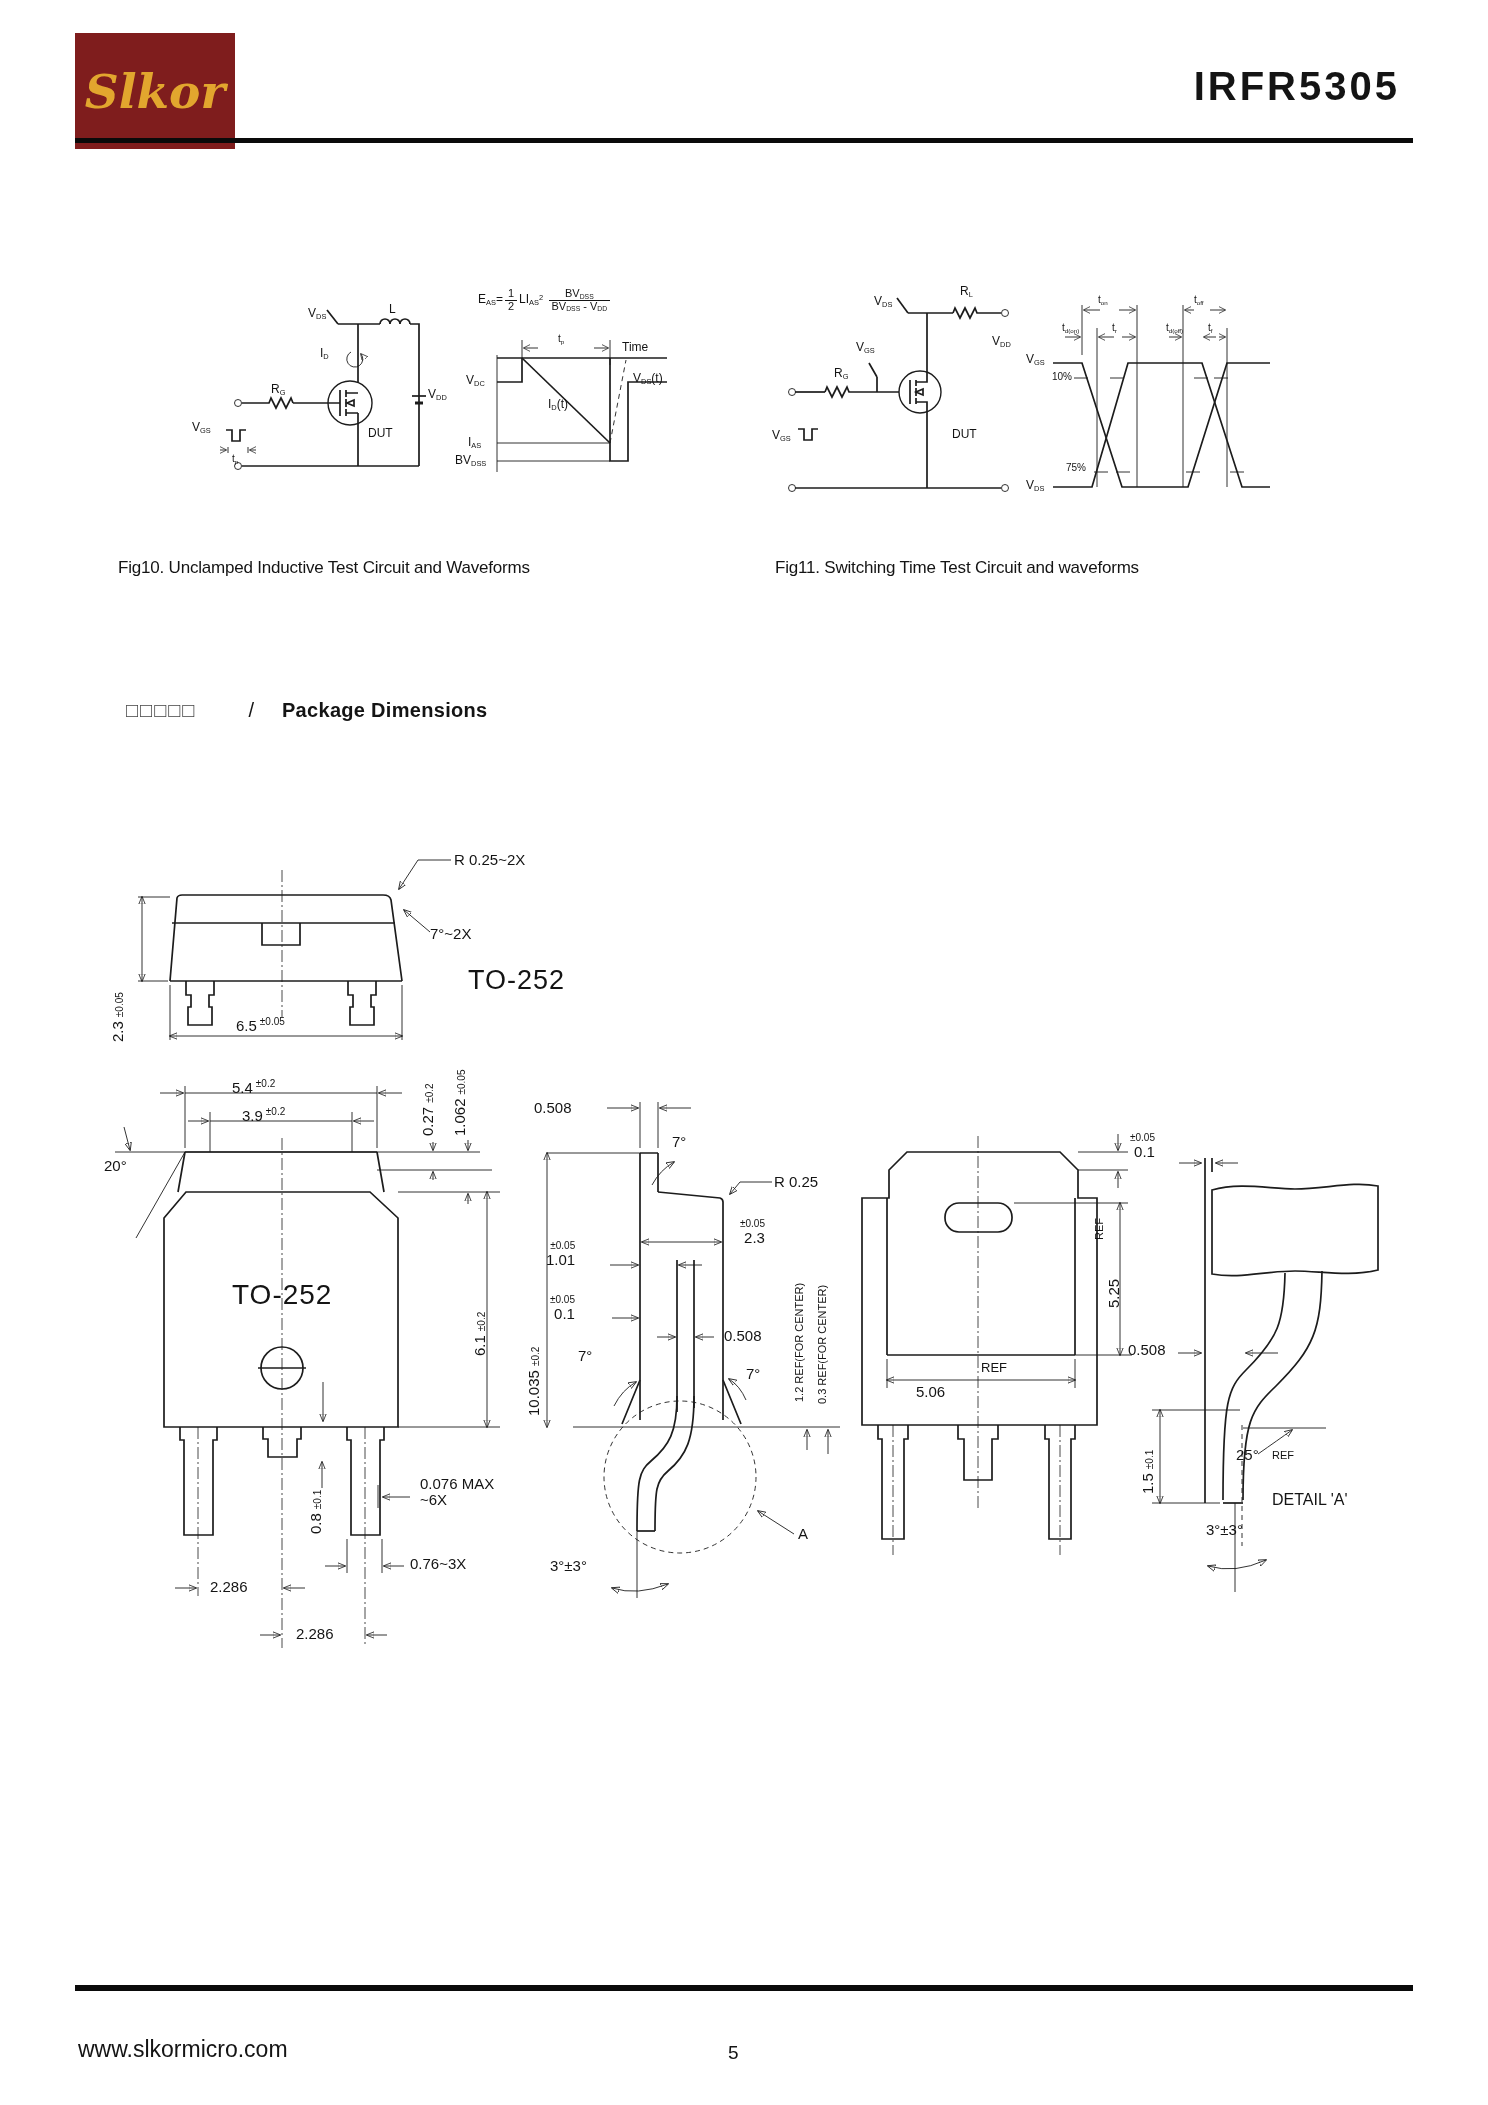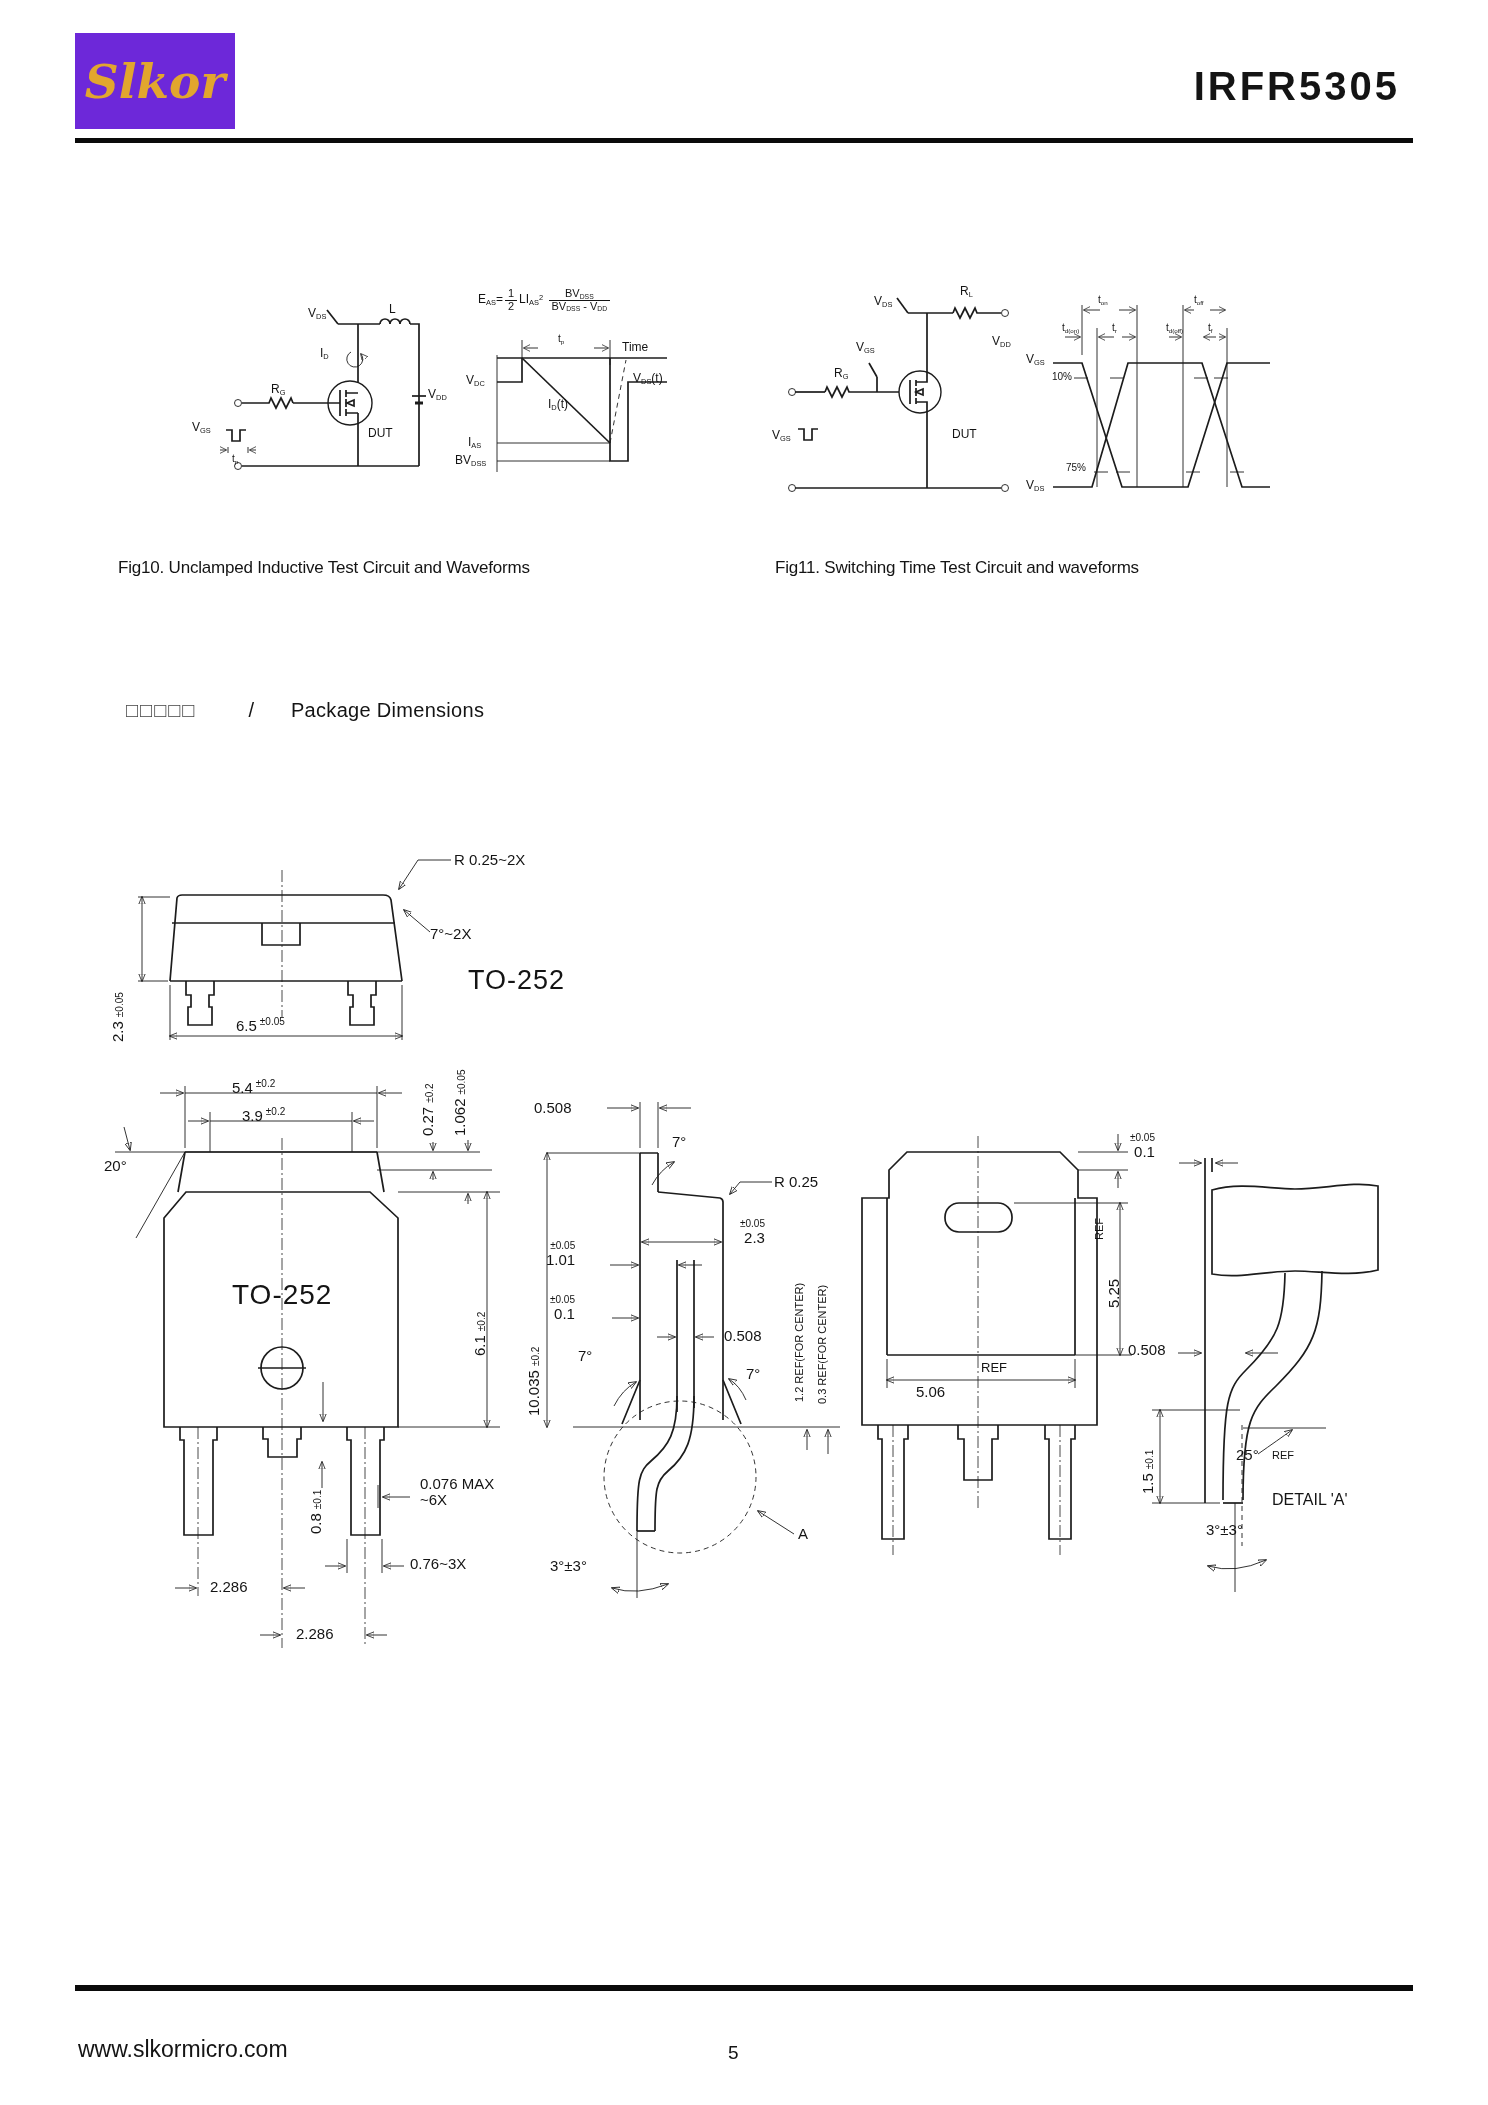--- a/index.html
+++ b/index.html
@@ -20,29 +20,29 @@
   .big{font-size:27px;letter-spacing:1px}
   .frac{display:inline-block;text-align:center;vertical-align:middle;font-size:11px;margin:0 2px}
   .frac .ftop{display:block;border-bottom:1px solid #141414;padding:0 3px}
   .frac .fbot{display:block;padding:0 3px}
   svg line,svg path,svg rect,svg circle,svg polyline{stroke:#1c1c1c;fill:none}
   .thin{stroke-width:0.9px}
   .med{stroke-width:1.7px}
   .cl{stroke-width:0.8px;stroke-dasharray:12 3 2 3}
   .dsh{stroke-width:0.9px;stroke-dasharray:5 4}
   .thick{stroke-width:3px}
-  #logo{left:75px;top:33px;width:160px;height:96px;background:#6d28d9;display:flex;align-items:center;justify-content:center}
+  #logo{left:75px;top:33px;width:160px;height:116px;background:#7f1d1d;display:flex;align-items:center;justify-content:center}
   #logo span{font-family:"DejaVu Serif","Liberation Serif",serif;font-style:italic;font-weight:bold;font-size:47px;color:#e2a62e}
   #partnum{right:88px;top:64px;font-size:40px;font-weight:bold;letter-spacing:3px}
   .rule{left:75px;top:138px;width:1338px;height:5px;background:#0a0a0a}
   .caption{top:558px;font-size:17px;letter-spacing:-0.2px}
   #sec-heading{left:126px;top:699px;font-size:20px;display:flex;align-items:baseline}
   #sec-heading .boxes{letter-spacing:2px;color:#444}
   #sec-heading .slash{margin-left:52px}
-  #sec-heading .ttl{margin-left:37px;font-weight:normal;letter-spacing:0.3px}
+  #sec-heading .ttl{margin-left:28px;font-weight:bold;letter-spacing:0.3px}
   #footer-rule{left:75px;top:1985px;width:1338px;height:6px;background:#0a0a0a}
   #footer-url{left:78px;top:2036px;font-size:23px}
   #footer-page{left:728px;top:2042px;font-size:19px}
 </style>
 </head>
 <body>
 
 <div class="abs" id="logo">
   <span>Slkor</span>
 </div>

